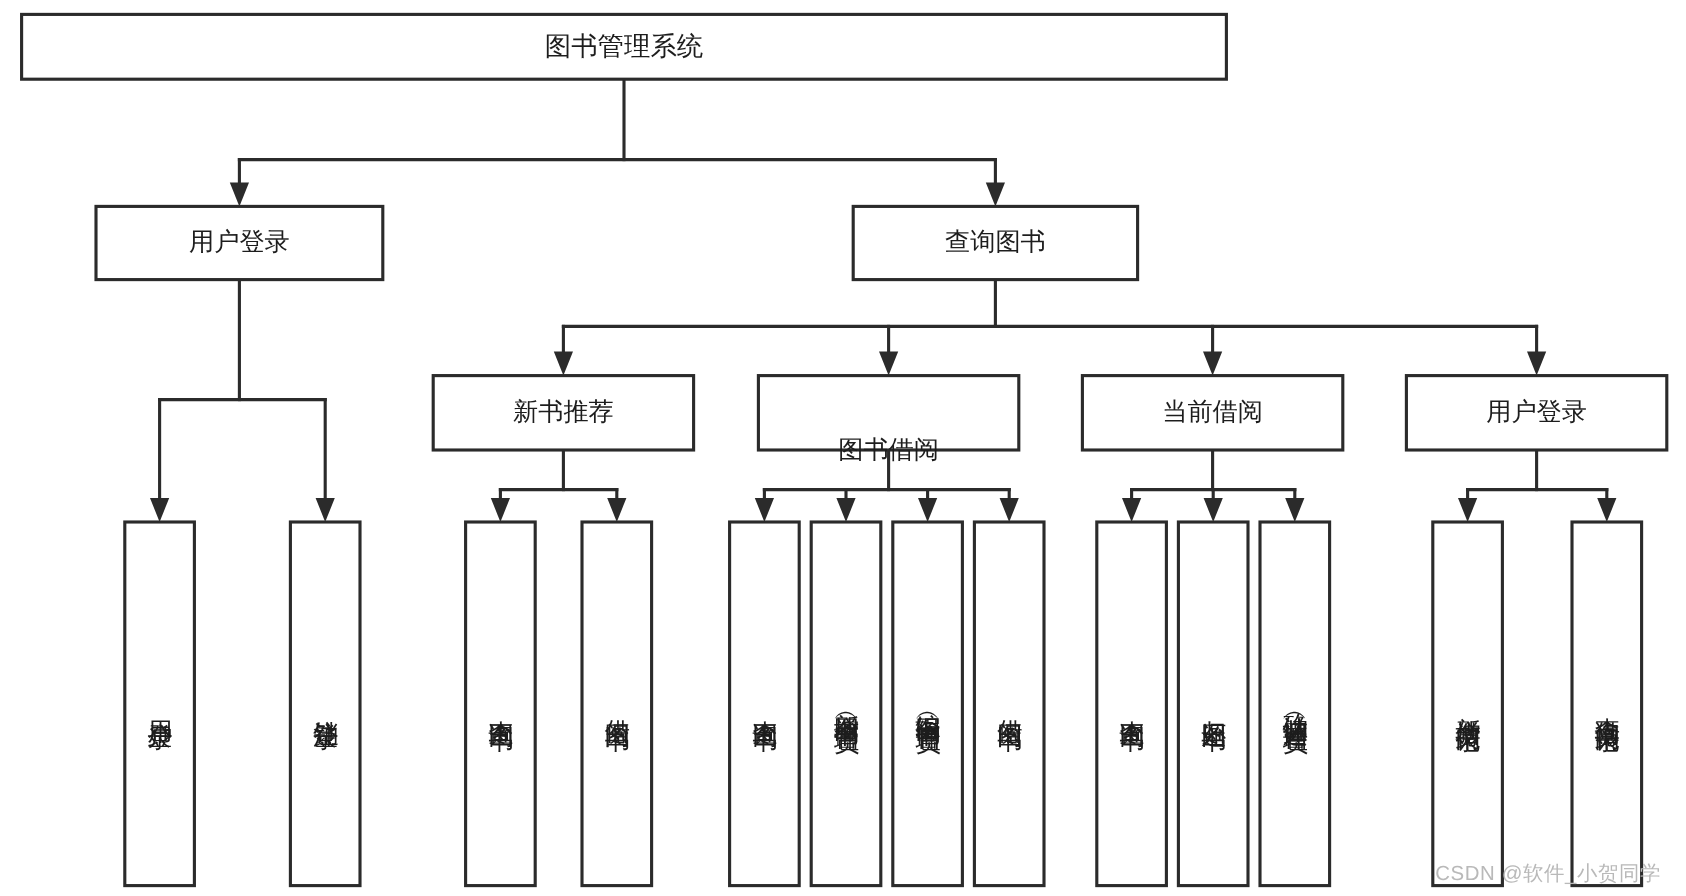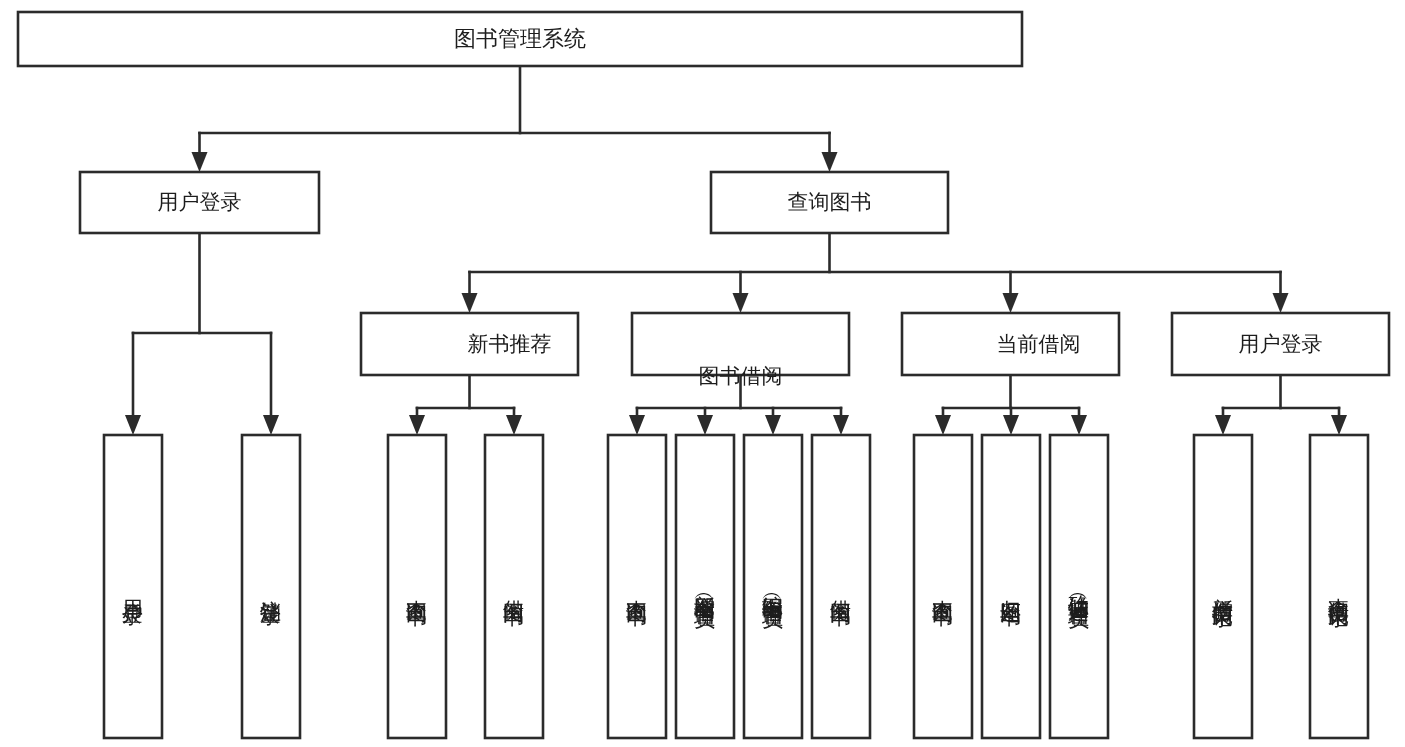--- a/index.html
+++ b/index.html
@@ -120,31 +120,32 @@
         <rect x="982" y="435" width="58" height="303" class="node-box"></rect>
         <rect x="1050" y="435" width="58" height="303" class="node-box"></rect>
         <rect x="1194" y="435" width="58" height="303" class="node-box"></rect>
         <rect x="1310" y="435" width="58" height="303" class="node-box"></rect>
       </g>
   </svg>
   <div id="label-layer">
       <div class="node-label h-label root" style="left: 18px; top: 12px; width: 1004px; height: 54px;">图书管理系统</div>
       <div class="node-label h-label" style="left: 80px; top: 172px; width: 239px; height: 61px;">用户登录</div>
       <div class="node-label h-label" style="left: 711px; top: 172px; width: 237px; height: 61px;">查询图书</div>
-      <div class="node-label h-label" style="left: 361px; top: 313px; width: 217px; height: 62px; margin-left: 40px;">新书推荐</div>
+      <div class="node-label h-label" style="left: 361px; top: 313px; width: 217px; height: 62px;">新书推荐</div>
       <div class="node-label h-label" style="left: 632px; top: 313px; width: 217px; height: 62px; margin-top: 32px;">图书借阅</div>
-      <div class="node-label h-label" style="left: 930px; top: 313px; width: 217px; height: 62px;">当前借阅</div>
+      <div class="node-label h-label" style="left: 902px; top: 313px; width: 217px; height: 62px;">当前借阅</div>
       <div class="node-label h-label" style="left: 1172px; top: 313px; width: 217px; height: 62px;">用户登录</div>
       <div class="node-label v-label" style="left: 104px; top: 435px; width: 58px; height: 303px;">用户登录</div>
       <div class="node-label v-label" style="left: 242px; top: 435px; width: 58px; height: 303px;">注销登录</div>
       <div class="node-label v-label" style="left: 388px; top: 435px; width: 58px; height: 303px;">查询图书</div>
       <div class="node-label v-label" style="left: 485px; top: 435px; width: 58px; height: 303px;">借阅图书</div>
       <div class="node-label v-label" style="left: 608px; top: 435px; width: 58px; height: 303px;">查询图书</div>
       <div class="node-label v-label" style="left: 676px; top: 435px; width: 58px; height: 303px;">新增图书（管理员）</div>
       <div class="node-label v-label" style="left: 744px; top: 435px; width: 58px; height: 303px;">编辑图书（管理员）</div>
       <div class="node-label v-label" style="left: 812px; top: 435px; width: 58px; height: 303px;">借阅图书</div>
       <div class="node-label v-label" style="left: 914px; top: 435px; width: 58px; height: 303px;">查询图书</div>
       <div class="node-label v-label" style="left: 982px; top: 435px; width: 58px; height: 303px;">归还图书</div>
       <div class="node-label v-label" style="left: 1050px; top: 435px; width: 58px; height: 303px;">确认归还（管理员）</div>
       <div class="node-label v-label" style="left: 1194px; top: 435px; width: 58px; height: 303px;">新增借阅记录</div>
       <div class="node-label v-label" style="left: 1310px; top: 435px; width: 58px; height: 303px;">查询借阅记录</div>
     </div>
+  <div class="watermark" style="left: 1196px; top: 716px;">CSDN @软件_小贺同学</div>
 </div>
 
 </body></html>

